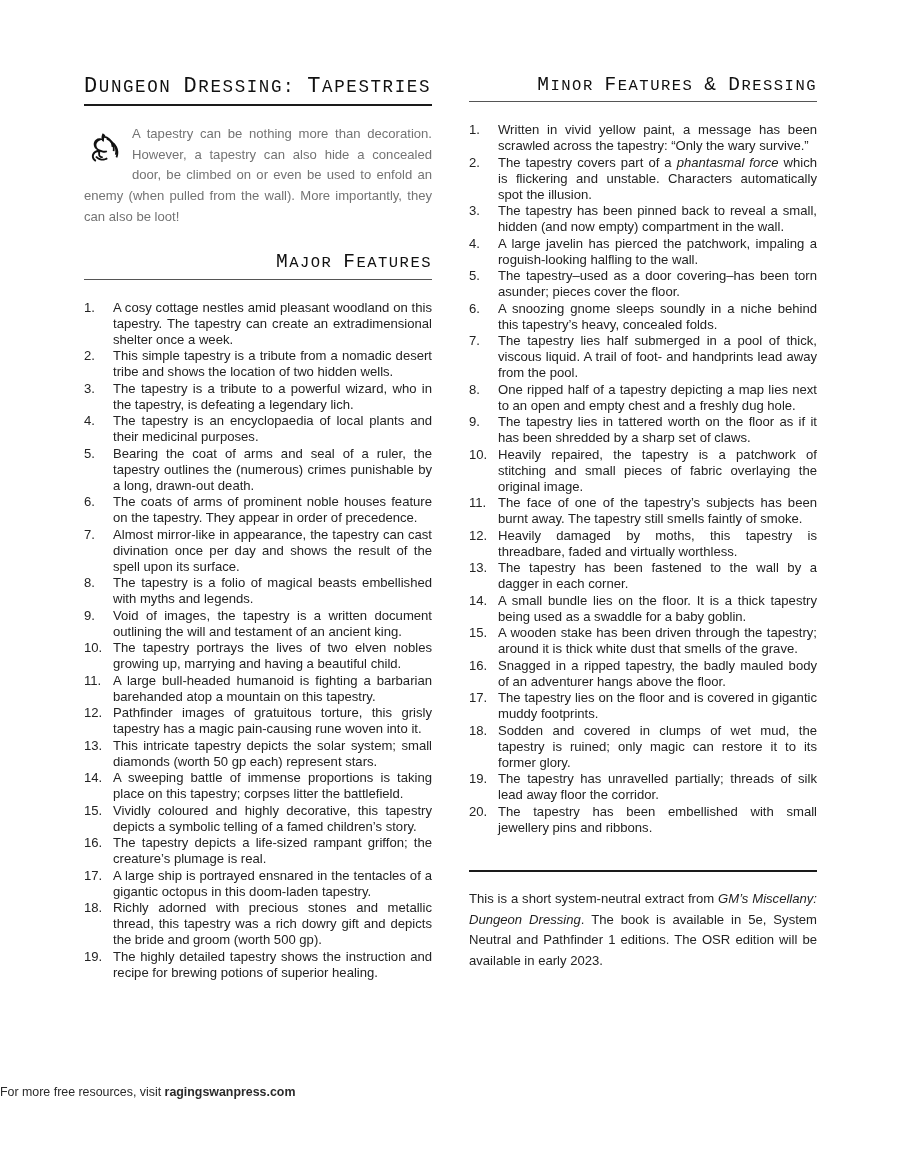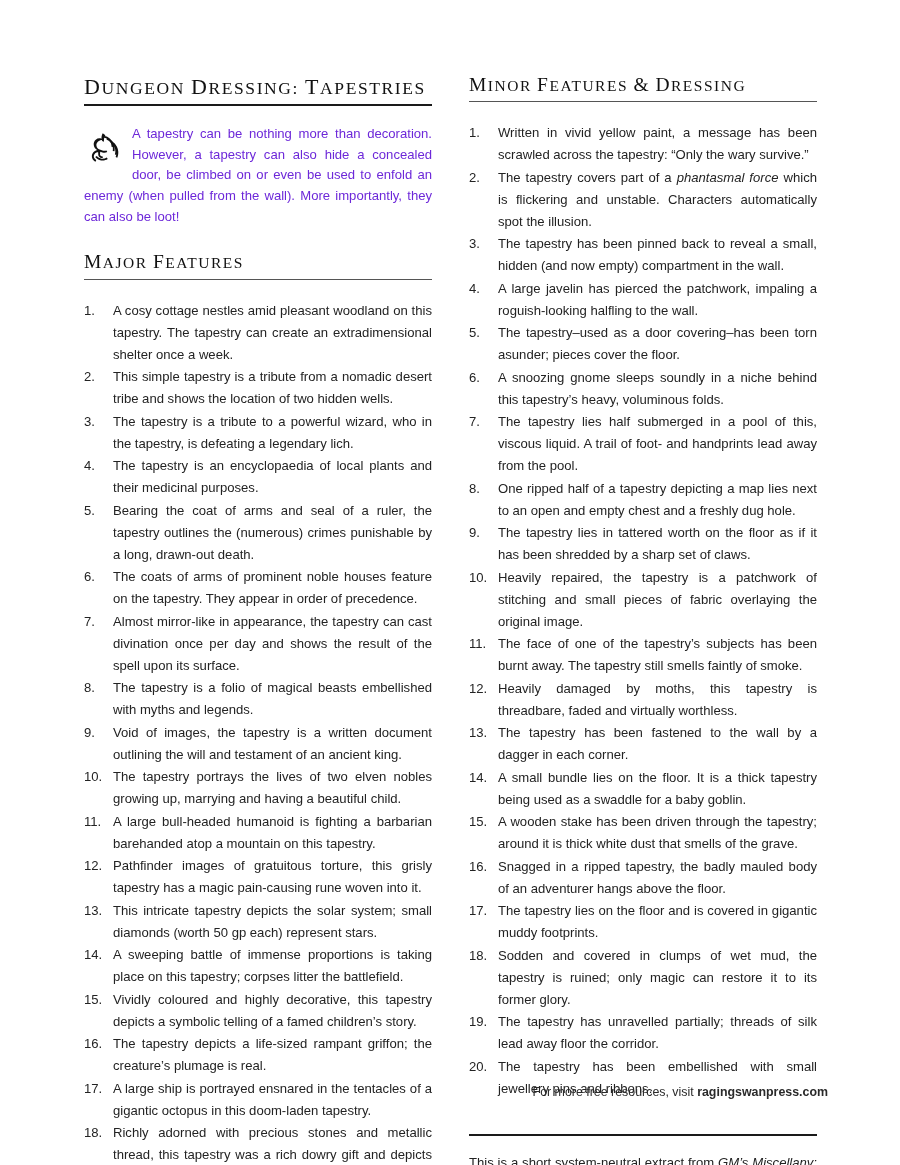--- a/index.html
+++ b/index.html
@@ -22,31 +22,31 @@
   }
   .columns {
     display: flex;
     gap: 37px;
     align-items: flex-start;
   }
   .col { width: 348px; }
 
   
   .section-title {
-    font-family: Liberation Serif, serif;
+    font-family: Liberation Mono, monospace;
     font-weight: 400;
     font-size: 17.5px;
     letter-spacing: 1.6px;
     color: #111;
     margin: 0;
     line-height: 1.15;
     white-space: nowrap;
   }
   .section-title .cap { font-size: 22px; }
-  .section-title.small { font-size: 15.5px; letter-spacing: 1.5px; }
+  .section-title.small { font-size: 15.5px; letter-spacing: 1.5px; text-align: right; }
   .section-title.small .cap { font-size: 19.5px; }
 
   .rule-thick {
     height: 0;
     border-top: 2.6px solid #1a1a1a;
     margin: 5px 0 0 0;
   }
   .rule-thin {
     height: 0;
     border-top: 1.3px solid #555;
@@ -57,21 +57,21 @@
     border-top: 2.6px solid #1a1a1a;
     margin: 0;
   }
 
   
   .intro {
     font-size: 13.1px;
     line-height: 20.6px;
     text-align: justify;
     margin: 18px 0 0 0;
-    color: #6d28d9;
+    color: #737373;
   }
   .swan {
     float: left;
     width: 40px;
     height: 40px;
     margin: 3px 8px 0 0;
     shape-outside: margin-box;
   }
   .swan svg { display: block; width: 40px; height: 40px; }
 
@@ -80,21 +80,21 @@
     list-style: none;
     margin: 20px 0 0 0;
     padding: 0;
     counter-reset: feat;
   }
   ol.feat li {
     counter-increment: feat;
     position: relative;
     padding-left: 29px;
     font-size: 13.1px;
-    line-height: 22px;
+    line-height: 16px;
     text-align: justify;
     color: #232323;
     margin-bottom: 0.5px;
   }
   ol.feat li::before {
     content: counter(feat) ".";
     position: absolute;
     left: 0;
     top: 0;
     width: 24px;
@@ -118,21 +118,21 @@
     margin: 17px 0 0 0;
     color: #232323;
   }
 
   
   .footer {
     position: absolute;
     left: 0;
     top: 1085px;
     width: 828px;
-    text-align: right;
+    text-align: left;
     font-size: 12.4px;
     color: #2a2a2a;
   }
   .footer b { font-weight: 700; }
 </style>
 </head>
 <body>
 
 <div class="page">
   <div class="columns">
@@ -195,22 +195,22 @@
         <span><span class="cap">M</span>INOR <span class="cap">F</span>EATURES <span class="cap">&amp;</span> <span class="cap">D</span>RESSING</span>
       </h2>
       <div class="rule-thin"></div>
 
       <ol class="feat">
           <li>Written in vivid yellow paint, a message has been scrawled across the tapestry: “Only the wary survive.”</li>
           <li>The tapestry covers part of a <i>phantasmal force</i> which is flickering and unstable. Characters automatically spot the illusion.</li>
           <li>The tapestry has been pinned back to reveal a small, hidden (and now empty) compartment in the wall.</li>
           <li>A large javelin has pierced the patchwork, impaling a roguish-looking halfling to the wall.</li>
           <li>The tapestry–used as a door covering–has been torn asunder; pieces cover the floor.</li>
-          <li>A snoozing gnome sleeps soundly in a niche behind this tapestry’s heavy, voluminous folds.</li>
-          <li>The tapestry lies half submerged in a pool of this, viscous liquid. A trail of foot- and handprints lead away from the pool.</li>
+          <li>A snoozing gnome sleeps soundly in a niche behind this tapestry’s heavy, concealed folds.</li>
+          <li>The tapestry lies half submerged in a pool of thick, viscous liquid. A trail of foot- and handprints lead away from the pool.</li>
           <li>One ripped half of a tapestry depicting a map lies next to an open and empty chest and a freshly dug hole.</li>
           <li>The tapestry lies in tattered worth on the floor as if it has been shredded by a sharp set of claws.</li>
           <li>Heavily repaired, the tapestry is a patchwork of stitching and small pieces of fabric overlaying the original image.</li>
           <li>The face of one of the tapestry’s subjects has been burnt away. The tapestry still smells faintly of smoke.</li>
           <li>Heavily damaged by moths, this tapestry is threadbare, faded and virtually worthless.</li>
           <li>The tapestry has been fastened to the wall by a dagger in each corner.</li>
           <li>A small bundle lies on the floor. It is a thick tapestry being used as a swaddle for a baby goblin.</li>
           <li>A wooden stake has been driven through the tapestry; around it is thick white dust that smells of the grave.</li>
           <li>Snagged in a ripped tapestry, the badly mauled body of an adventurer hangs above the floor.</li>
           <li>The tapestry lies on the floor and is covered in gigantic muddy footprints.</li>

